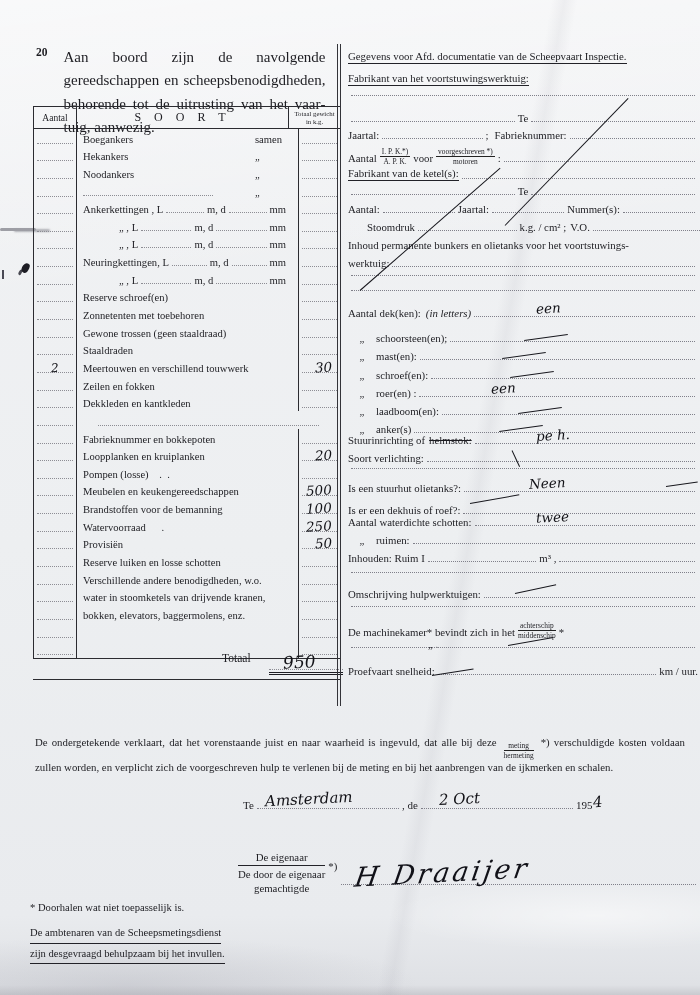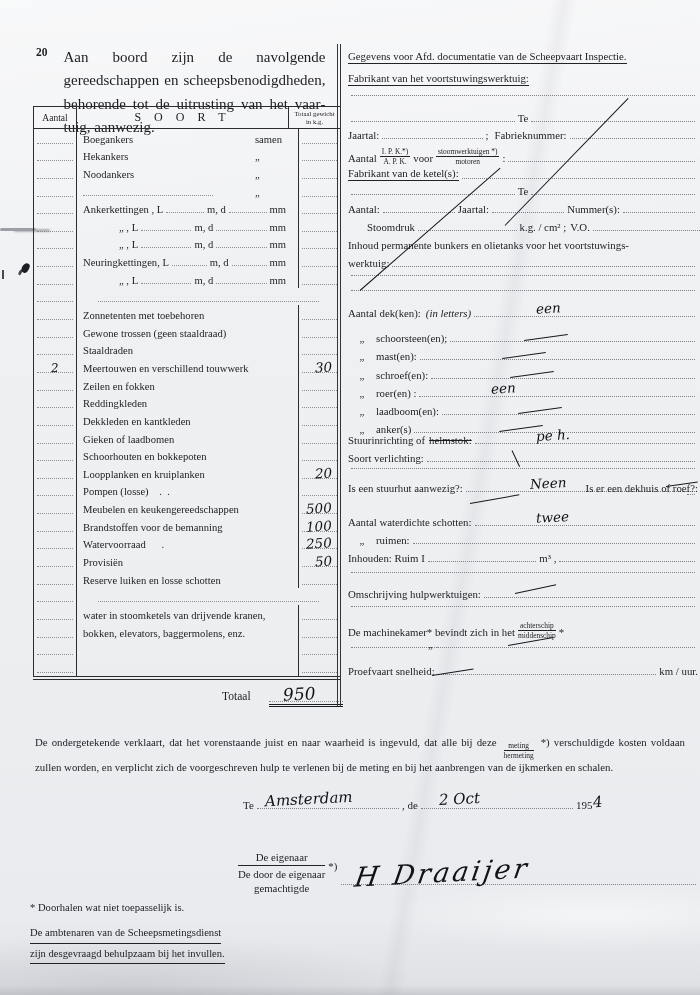--- a/index.html
+++ b/index.html
@@ -38,21 +38,21 @@
   .cdots{position:absolute;left:8%;right:8%;bottom:3px;border-bottom:1.1px dotted #8d8d94;}
   .tail{position:absolute;left:178px;bottom:2px;font-size:10.6px;}
   .lmdwrap{display:flex;align-items:flex-end;width:100%;font-size:10.6px;}
   .lmdwrap .dfill{flex:1;border-bottom:1.1px dotted #8d8d94;margin:0 3px 2px 3px;}
   .ind{margin-left:36px;}
   .blankdots{display:inline-block;width:130px;border-bottom:1.1px dotted #8d8d94;margin-bottom:2px;}
   .hw{font-family:"DejaVu Serif",serif;font-style:italic;color:#121217;display:inline-block;transform:rotate(-3deg);}
   .cell.a .hw{font-size:12px;margin-bottom:1px;}
   .cell.g .hw{position:absolute;right:8px;bottom:1px;font-size:13.5px;z-index:2;}
   .tbl-bottom{left:33px;top:678.5px;width:307px;height:1.4px;background:#2b2b30;}
-  .totaal{left:222px;top:684px;display:flex;align-items:center;font-size:11.5px;}
+  .totaal{left:222px;top:652px;display:flex;align-items:flex-start;font-size:11.5px;}
   .totval{width:74px;margin-left:18px;border-bottom:3.5px double #1c1c22;position:relative;height:20px;}
   .totval:before{content:"";position:absolute;left:0;right:0;bottom:2px;border-bottom:1.1px dotted #8d8d94;}
   .totval .hw{position:absolute;left:14px;bottom:0;font-size:17px;}
   
   .divider{left:337px;top:44px;height:662px;width:2px;border-left:1.4px solid #333338;border-right:1.4px solid #333338;}
   
   .rline{position:absolute;left:348px;width:350px;display:flex;align-items:flex-end;font-size:10.8px;line-height:1.15;}
   .rline .d{flex:1;border-bottom:1.2px dotted #80808a;margin:0 3px 2px 3px;position:relative;min-width:8px;}
   .rline .d .over{position:absolute;bottom:0;left:28%;}
   .ul{border-bottom:1.2px solid #222228;padding-bottom:1px;}
@@ -251,20 +251,23 @@
           </span>
         </div>
         <div class="cell g">
           <span class="cdots"></span>
         </div>
       </div>
       <div class="trow">
         <div class="cell a">
           <span class="cdots"></span>
         </div>
+        <div class="cell s">
+          <span>Reserve schroef(en)</span>
+        </div>
         <div class="cell g">
           <span class="cdots"></span>
         </div>
       </div>
       <div class="trow">
         <div class="cell a">
           <span class="cdots"></span>
         </div>
         <div class="cell s">
           <span>Zonnetenten met toebehoren</span>
@@ -317,54 +320,40 @@
         </div>
         <div class="cell g">
           <span class="cdots"></span>
         </div>
       </div>
       <div class="trow">
         <div class="cell a">
           <span class="cdots"></span>
         </div>
         <div class="cell s">
-          <span>Reddingkleden</span>
-        </div>
-        <div class="cell g">
-          <span class="cdots"></span>
-        </div>
-      </div>
-      <div class="trow">
-        <div class="cell a">
-          <span class="cdots"></span>
-        </div>
-        <div class="cell s">
           <span>Dekkleden en kantkleden</span>
         </div>
         <div class="cell g">
           <span class="cdots"></span>
         </div>
       </div>
       <div class="trow">
         <div class="cell a">
           <span class="cdots"></span>
         </div>
-        <div class="cell s">
-          <span>Gieken of laadbomen</span>
-        </div>
-        <div class="cell g">
-          <span class="cdots"></span>
-        </div>
-      </div>
-      <div class="trow">
-        <div class="cell a">
-          <span class="cdots"></span>
-        </div>
-        <div class="cell s">
-          <span>Schoorhouten en bokkepoten</span>
+        <div class="cell g">
+          <span class="cdots"></span>
+        </div>
+      </div>
+      <div class="trow">
+        <div class="cell a">
+          <span class="cdots"></span>
+        </div>
+        <div class="cell s">
+          <span>Fabrieknummer en bokkepoten</span>
         </div>
         <div class="cell g">
           <span class="cdots"></span>
         </div>
       </div>
       <div class="trow">
         <div class="cell a">
           <span class="cdots"></span>
         </div>
         <div class="cell s">
@@ -441,20 +430,23 @@
         <div class="cell s">
           <span>Reserve luiken en losse schotten</span>
         </div>
         <div class="cell g">
           <span class="cdots"></span>
         </div>
       </div>
       <div class="trow">
         <div class="cell a">
           <span class="cdots"></span>
+        </div>
+        <div class="cell s">
+          <span>Verschillende andere benodigdheden, w.o.</span>
         </div>
         <div class="cell g">
           <span class="cdots"></span>
         </div>
       </div>
       <div class="trow">
         <div class="cell a">
           <span class="cdots"></span>
         </div>
         <div class="cell s">
@@ -532,21 +524,21 @@
     <span class="d"></span>
 </div>
 <div class="rline" style="top:144px;height:20px;">
   <span>Aantal</span>
   <span class="fr">
     <span class="t">I. P. K.*)</span>
     <span>A. P. K.</span>
   </span>
   <span>voor</span>
   <span class="fr">
-    <span class="t">stoomwerktuigen *)</span>
+    <span class="t">voorgeschreven *)</span>
     <span>motoren</span>
   </span>
   <span>:</span>
   <span class="d"></span>
 </div>
 <div class="rline" style="top:167px;">
   <span class="ul">Fabrikant van de ketel(s):</span>
     <span class="d"></span>
 </div>
 <div class="rline" style="top:185px;">
@@ -642,26 +634,26 @@
     </span>
 </div>
 <div class="rline" style="top:452px;">
   <span>Soort verlichting:</span>
     <span class="d"></span>
 </div>
 <div class="rline" style="top:468px;">
     <span class="d"></span>
   </div>
 <div class="rline" style="top:482px;">
-  <span>Is een stuurhut aanwezig?:</span>
+  <span>Is een stuurhut olietanks?:</span>
   <span class="d">
       <span class="over hw hw-line">Neen</span>
     </span>
 </div>
-<div class="rline" style="top:482px;flex-direction:column;">
+<div class="rline" style="top:504px;">
   <span>Is er een dekhuis of roef?:</span>
     <span class="d"></span>
 </div>
 <div class="rline" style="top:516px;">
   <span>Aantal waterdichte schotten:</span>
   <span class="d">
       <span class="over hw hw-line">twee</span>
     </span>
 </div>
 <div class="rline" style="top:534px;">

